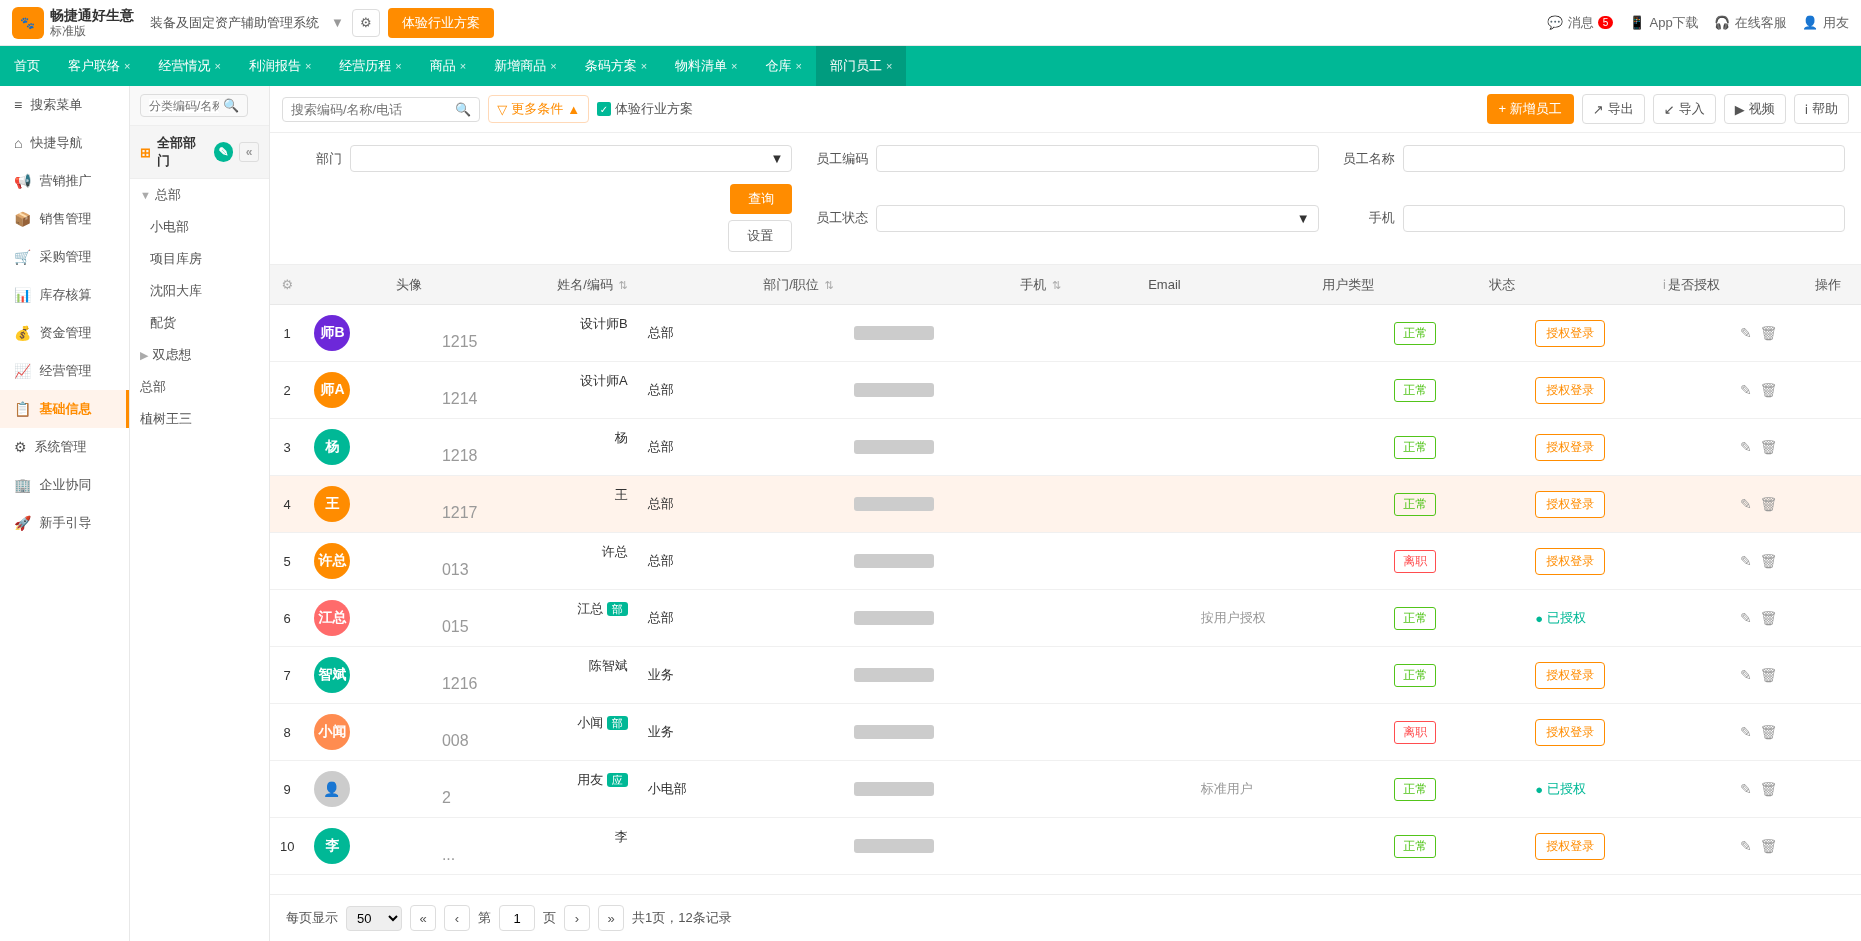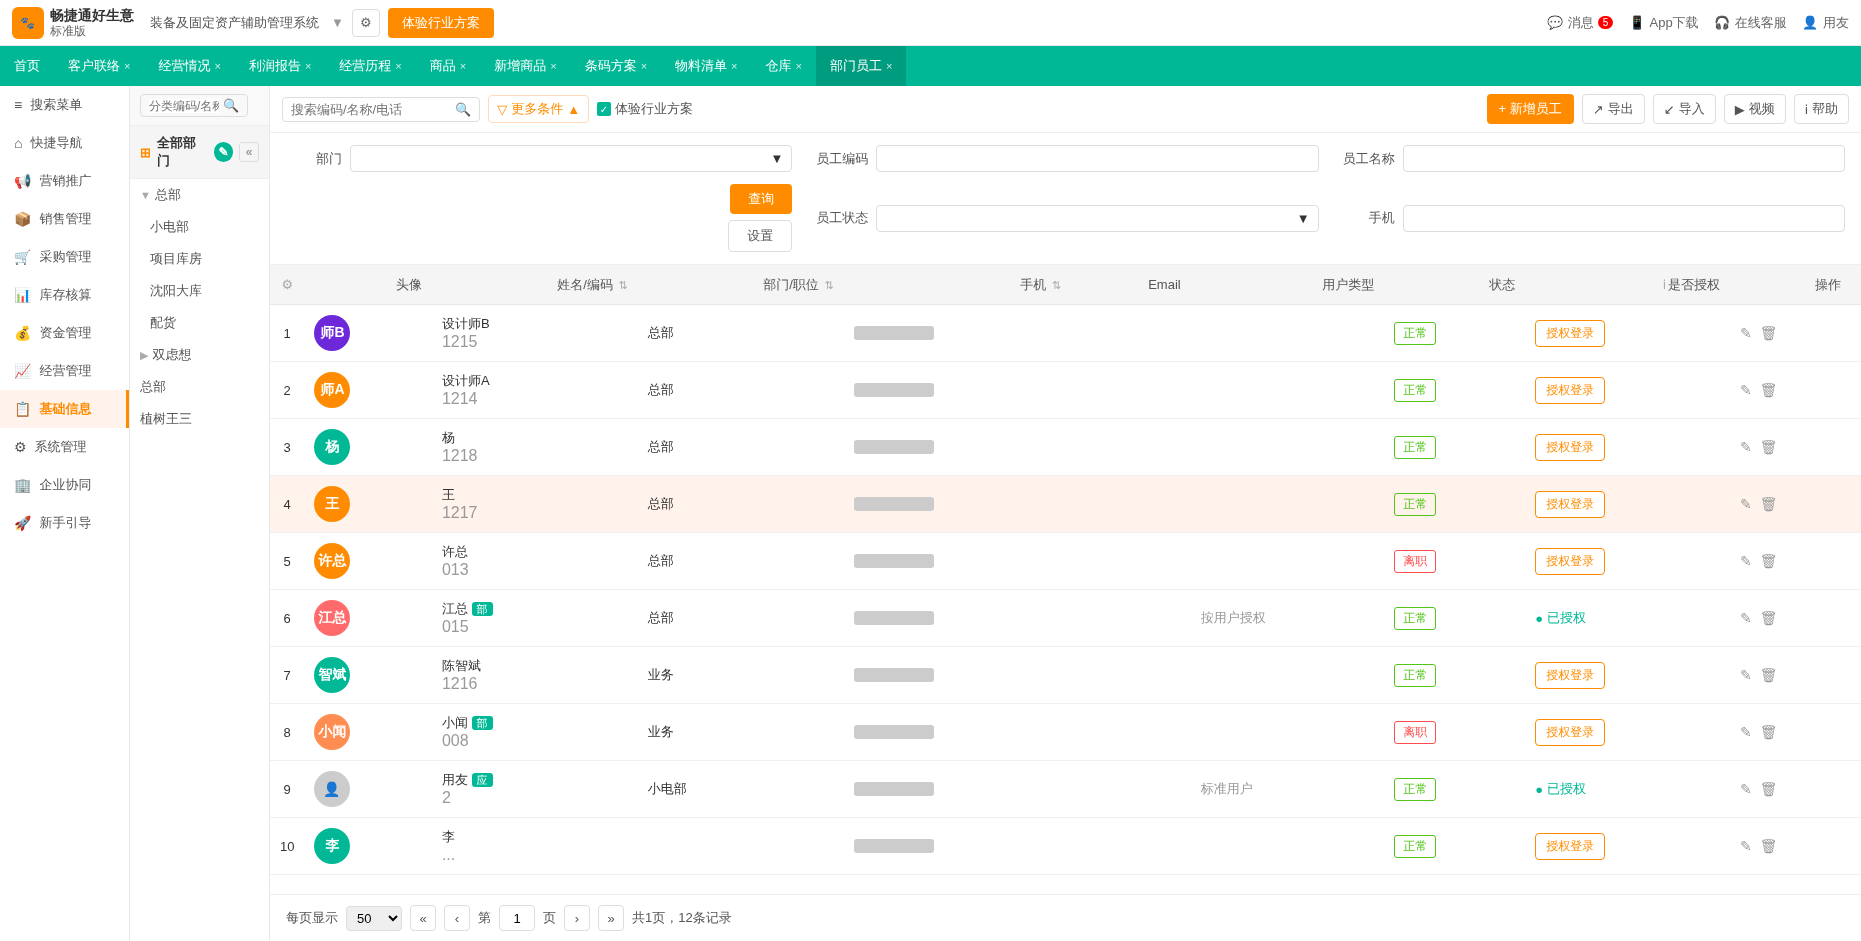--- a/index.html
+++ b/index.html
@@ -82,21 +82,21 @@
     .avatar { width: 36px; height: 36px; border-radius: 50%; display: flex; align-items: center; justify-content: center; color: #fff; font-size: 14px; font-weight: bold; }
     .avatar-gray { background: #ccc; }
     .status-normal { display: inline-block; padding: 2px 8px; border: 1px solid #52c41a; color: #52c41a; border-radius: 3px; font-size: 12px; }
     .status-resigned { display: inline-block; padding: 2px 8px; border: 1px solid #ff4d4f; color: #ff4d4f; border-radius: 3px; font-size: 12px; }
     .btn-authorize { padding: 4px 10px; border: 1px solid #ff8c00; color: #ff8c00; border-radius: 4px; font-size: 12px; cursor: pointer; background: #fff; white-space: nowrap; }
     .authorized { color: #00b896; font-size: 13px; display: flex; align-items: center; gap: 4px; }
     .op-btns { display: flex; align-items: center; gap: 8px; }
     .op-btn { color: #999; cursor: pointer; font-size: 14px; }
     .blurred-text { background: #ccc; border-radius: 2px; color: transparent; user-select: none; display: inline-block; min-width: 80px; height: 14px; border-radius: 3px; }
     .name-code { display: flex; flex-direction: column; }
-    .name-main { font-size: 13px; color: #333; }
+    .name-main { font-size: 13px; color: #333; text-align: right; }
     .name-code-sub { font-size: 16px; color: #999; }
     .badge-dept { background: #00b896; color: #fff; padding: 1px 5px; border-radius: 3px; font-size: 11px; }
     
     
     .pagination { display: flex; align-items: center; padding: 10px 16px; background: #fff; border-top: 1px solid #eee; gap: 8px; font-size: 13px; color: #555; }
     .pagination .page-size-label { color: #555; }
     .page-size-select { border: 1px solid #ddd; border-radius: 4px; padding: 3px 6px; font-size: 13px; }
     .pag-btn { width: 26px; height: 26px; border: 1px solid #ddd; border-radius: 4px; display: flex; align-items: center; justify-content: center; cursor: pointer; color: #555; font-size: 13px; }
     .pag-current { width: 36px; height: 26px; border: 1px solid #ddd; border-radius: 4px; text-align: center; font-size: 13px; }
     

